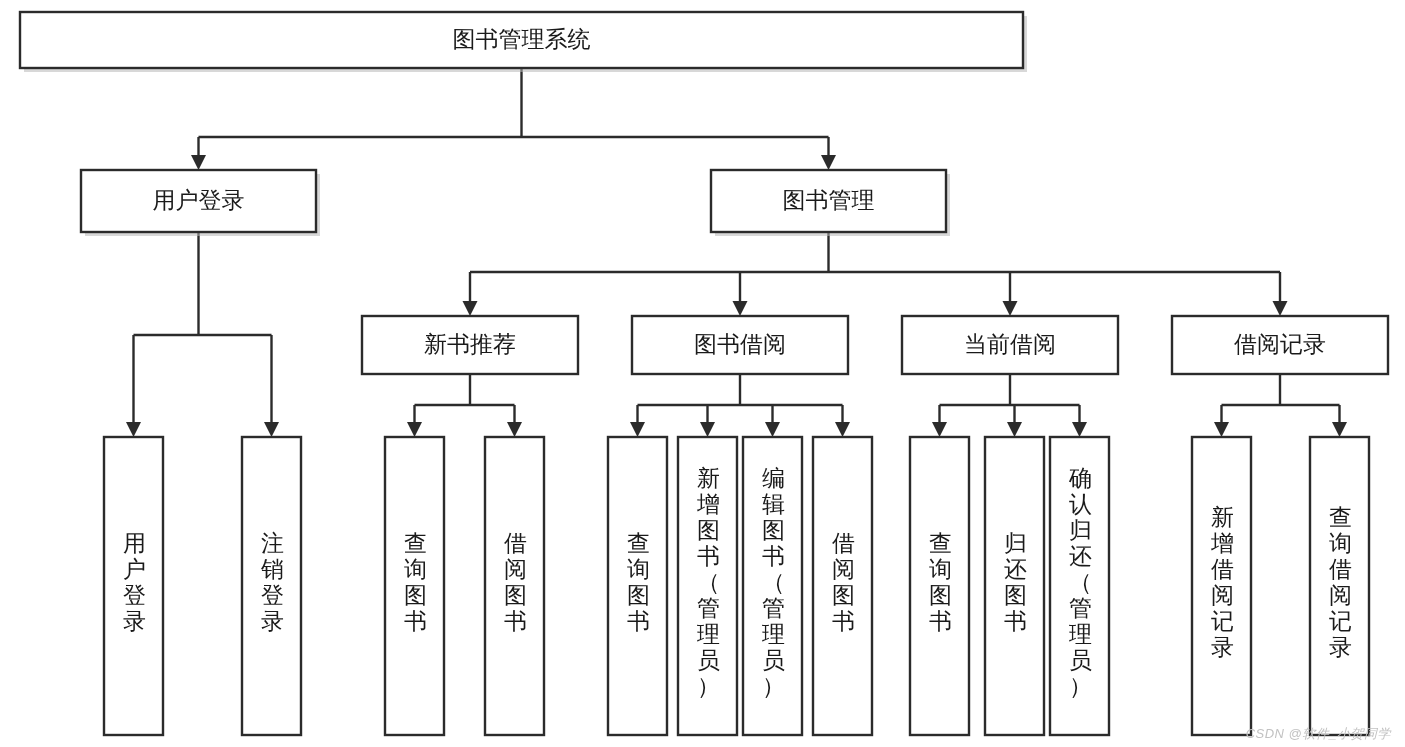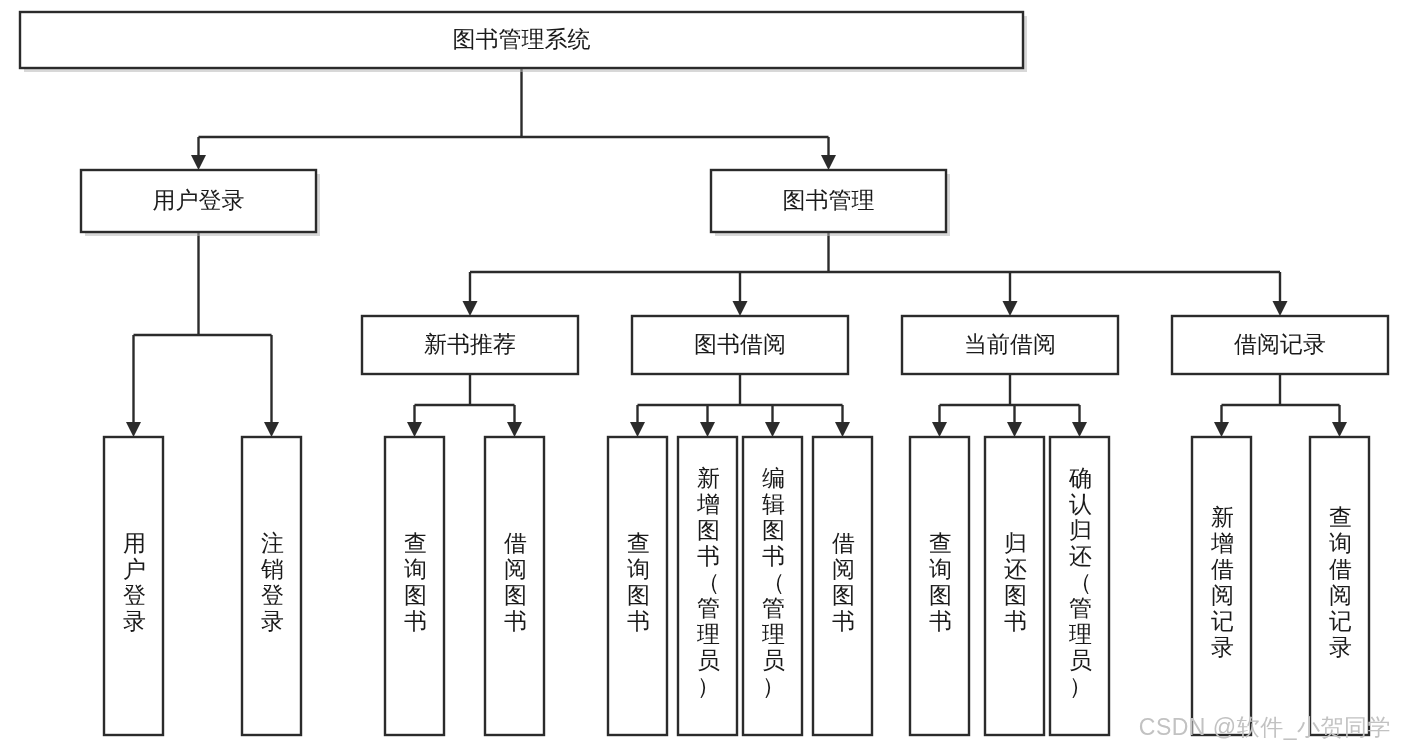--- a/index.html
+++ b/index.html
@@ -56,25 +56,26 @@
     font-family: "Liberation Sans", "DejaVu Sans", sans-serif;
     fill: #1a1a1a;
     font-size: 23px;
     text-anchor: middle;
   }
   .watermark {
     position: absolute;
     right: 14px;
     bottom: 4px;
     font-family: "Liberation Sans", "DejaVu Sans", sans-serif;
-    font-size: 23px;
+    font-size: 13px;
     color: #c2c2c2;
     letter-spacing: 0.5px;
     white-space: nowrap;
     user-select: none;
+    font-style: italic;
   }
 </style>
 </head>
 <body>
 
 <div id="diagram-root">
   <svg id="flowchart" viewBox="0 0 1405 747">
     <g id="edges-layer">
         <g>
           <line x1="521.5" y1="68" x2="521.5" y2="137" class="edge"></line>

